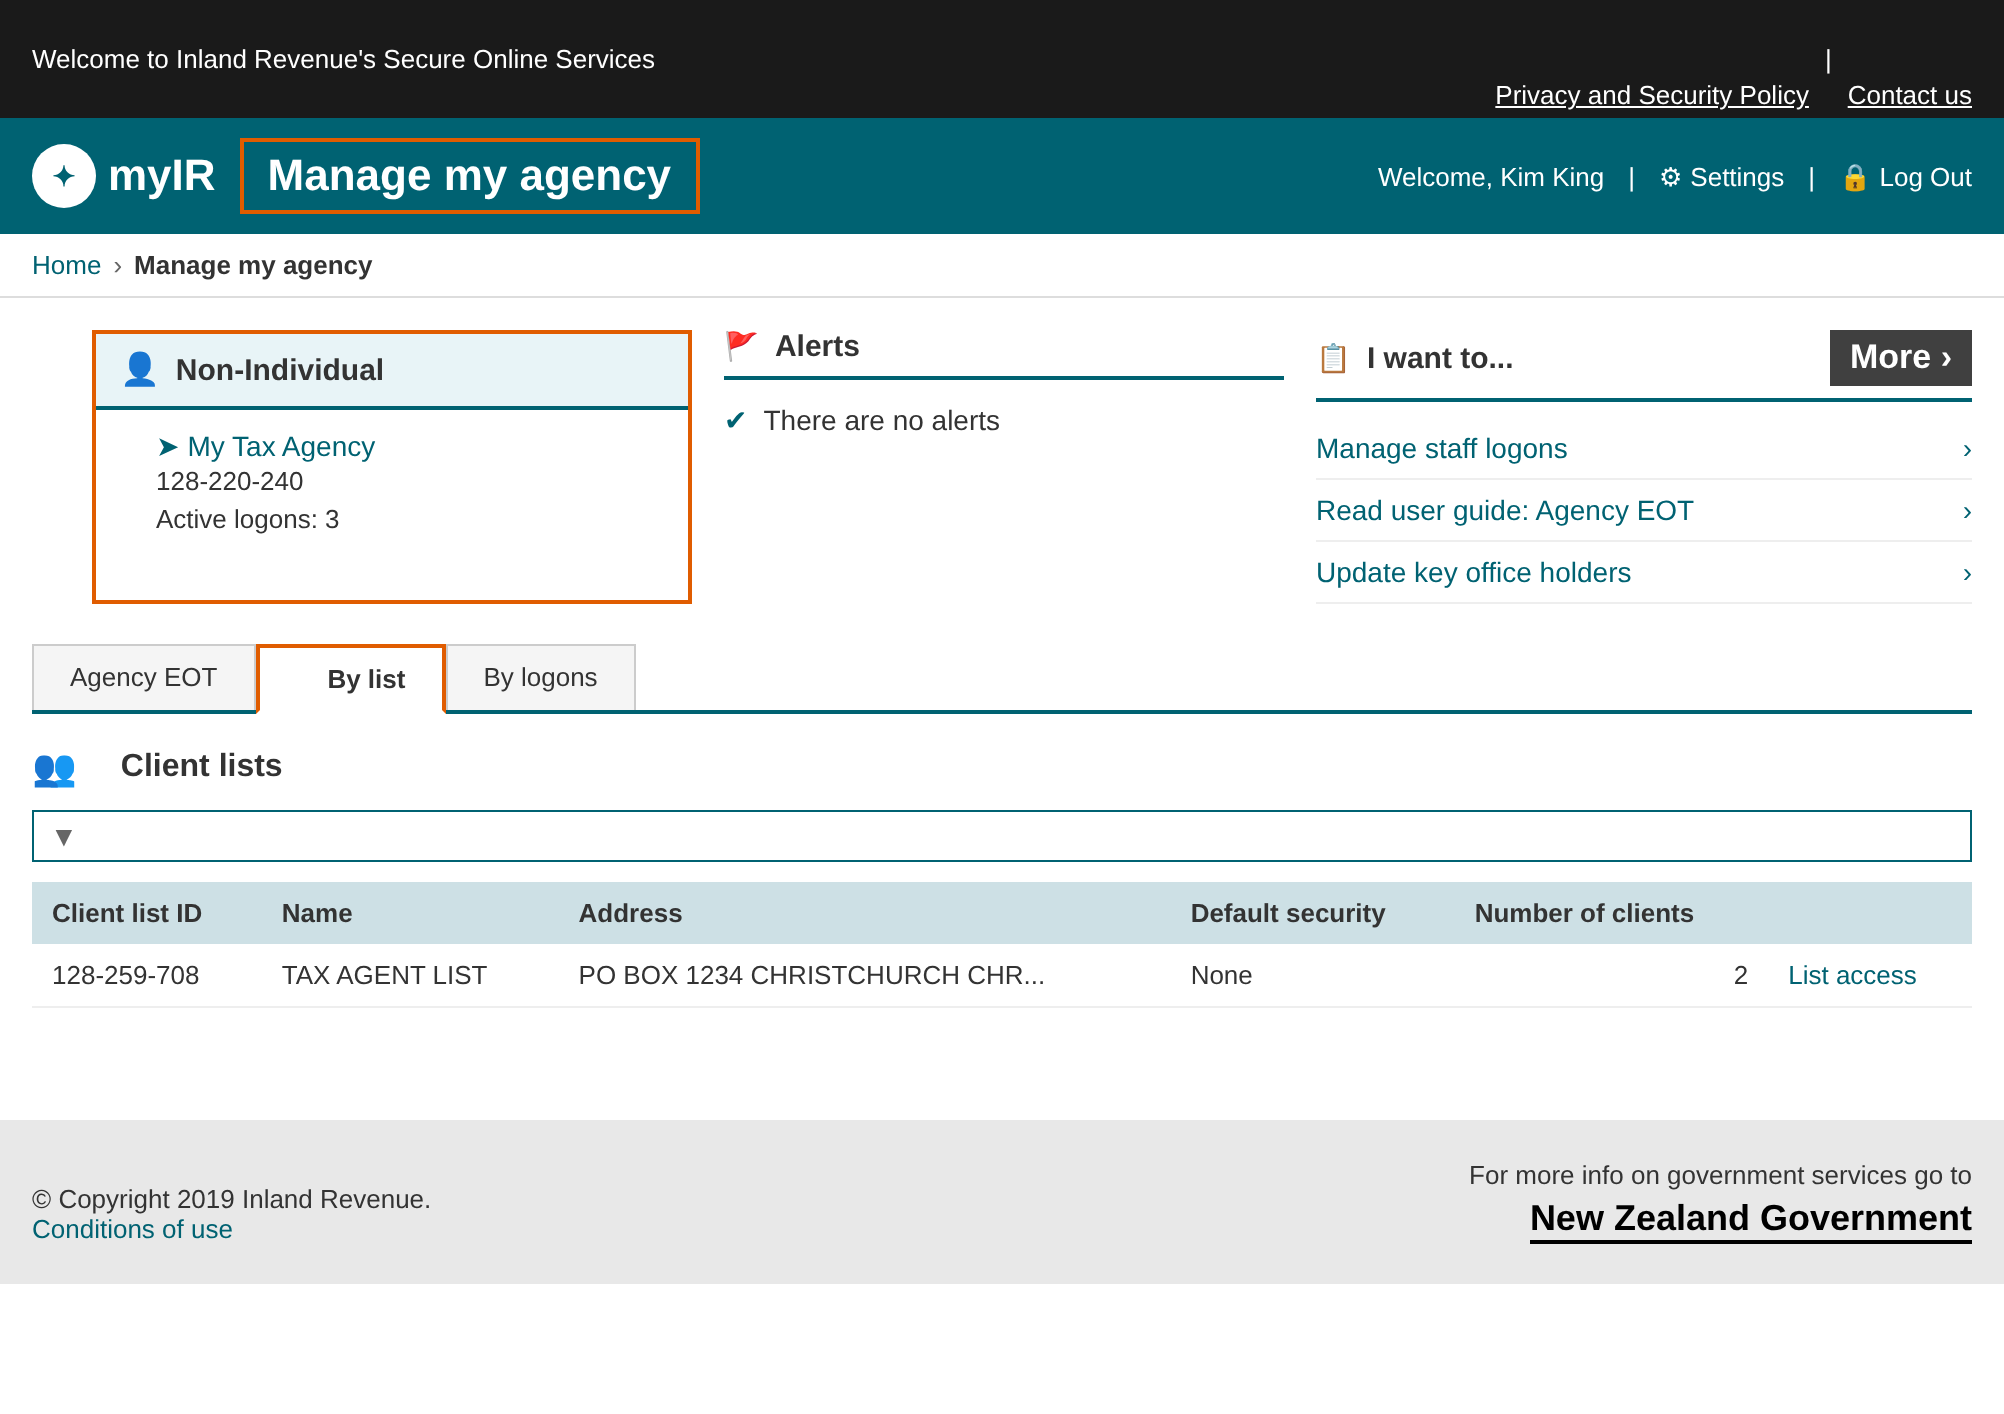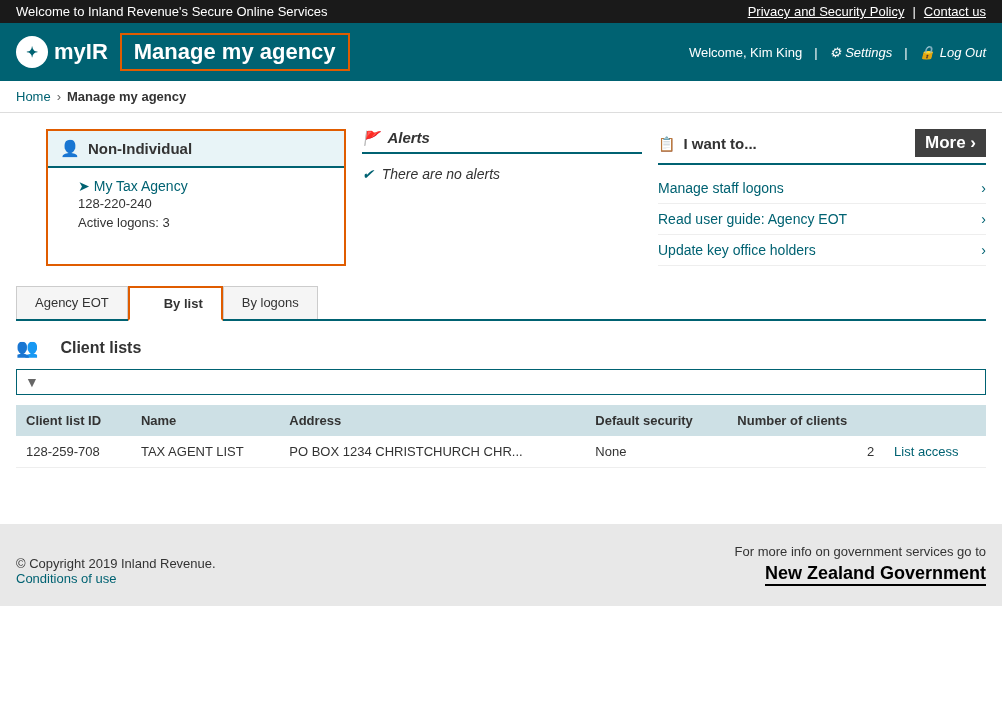--- a/index.html
+++ b/index.html
@@ -8,21 +8,21 @@
     
     .top-bar {
       background: #1a1a1a;
       color: #fff;
       font-size: 13px;
       padding: 4px 16px;
       display: flex;
       justify-content: space-between;
       align-items: center;
     }
-    .top-bar a { color: #fff; text-decoration: underline; }
+    .top-bar a { color: #fff; text-decoration: underline; margin-top: 36px; }
     .top-bar-right { display: flex; gap: 8px; align-items: center; }
 
     
     .header {
       background: #006272;
       color: #fff;
       padding: 10px 16px;
       display: flex;
       justify-content: space-between;
       align-items: center;
@@ -38,21 +38,21 @@
       display: flex; align-items: center; justify-content: center;
       color: #006272; font-weight: bold; font-size: 14px;
     }
     .page-title-header {
       border: 2px solid #e05c00;
       padding: 4px 12px;
       font-size: 22px; font-weight: bold; color: #fff;
     }
     .header-right { display: flex; align-items: center; gap: 12px; color: #fff; font-size: 13px; }
     .header-right span { color: #fff; }
-    .header-right a { color: #fff; text-decoration: none; display: flex; align-items: flex-end; gap: 4px; font-style: italic; }
+    .header-right a { color: #fff; text-decoration: none; display: flex; align-items: flex-end; gap: 4px; }
     .divider-v { color: #aaa; }
 
     
     .breadcrumb {
       padding: 8px 16px;
       font-size: 13px;
       display: flex; align-items: center; gap: 6px;
       border-bottom: 1px solid #ddd;
     }
     .breadcrumb a { color: #006272; text-decoration: none; }
@@ -78,21 +78,21 @@
       display: flex; align-items: center; gap: 8px;
       border-bottom: 2px solid #006272;
       font-weight: bold; font-size: 15px;
     }
     .non-individual-body { padding: 10px 12px 12px 30px; }
     .agency-link { color: #006272; text-decoration: none; display: flex; align-items: center; gap: 4px; }
     .agency-num { color: #333; font-size: 13px; margin-top: 2px; }
     .active-logons { color: #333; font-size: 13px; margin-top: 4px; }
 
     
-    .alerts-box { flex: 0 0 280px; min-width: 200px; font-style: italic; }
+    .alerts-box { flex: 0 0 280px; min-width: 200px; }
     .alerts-header {
       display: flex; align-items: center; gap: 8px;
       font-weight: bold; font-size: 15px;
       border-bottom: 2px solid #006272;
       padding-bottom: 6px; margin-bottom: 8px;
     }
     .alerts-body { padding: 4px 0; display: flex; align-items: center; gap: 8px; }
 
     
     .i-want-to { flex: 1; }

